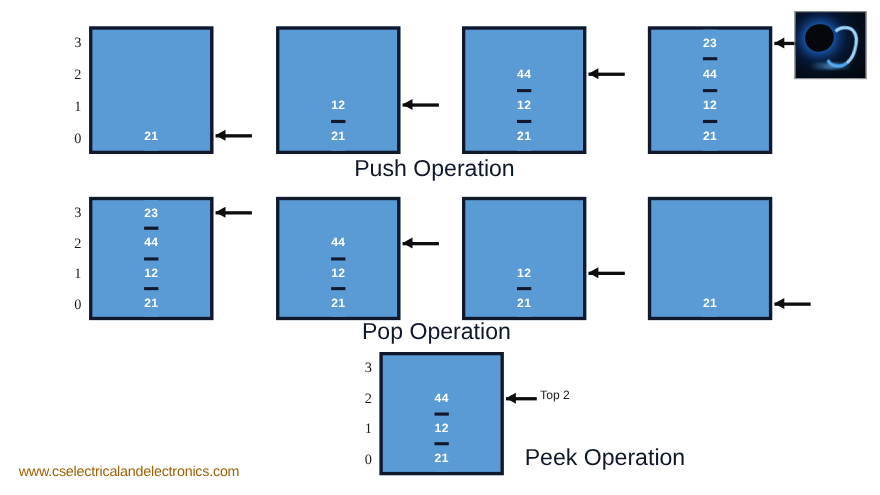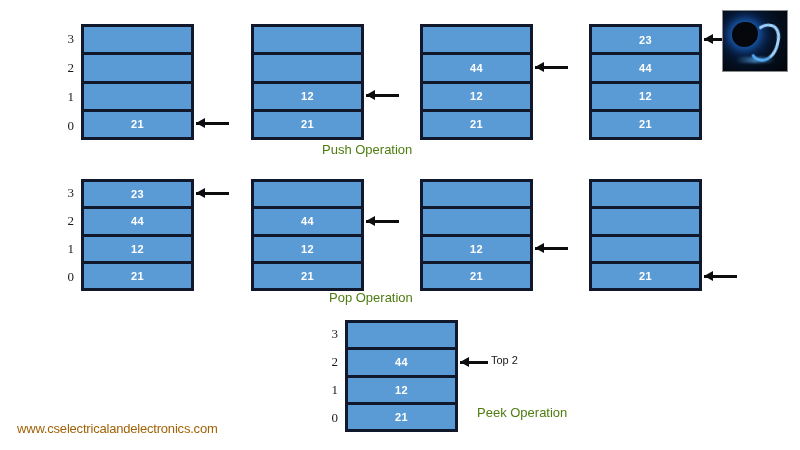--- a/index.html
+++ b/index.html
@@ -17,20 +17,21 @@
   }
 
   
   .stack {
     position: absolute;
     box-sizing: border-box;
     border: 3px solid #12182b;
     background: #5b9bd5;
     display: flex;
     flex-direction: column;
+    align-items: center;
   }
   .cell {
     flex: 1 1 0;
     box-sizing: border-box;
     background: #5b9bd5;
     border-bottom: 3px solid #12182b;
     display: flex;
     align-items: center;
     justify-content: center;
     color: #ffffff;
@@ -80,22 +81,22 @@
     margin-top: -5px;
     width: 0; height: 0;
     border-top: 5px solid transparent;
     border-bottom: 5px solid transparent;
     border-right: 9px solid #0d0d0d;
   }
 
   
   .caption {
     position: absolute;
-    font-size: 13px;
-    color: #4d7c0f;
+    font-size: 21px;
+    color: #0f172a;
     white-space: nowrap;
     font-family: "Liberation Sans", sans-serif;
   }
   .annot {
     position: absolute;
     font-size: 11px;
     color: #1a1a1a;
     white-space: nowrap;
     text-align: center;
   }

